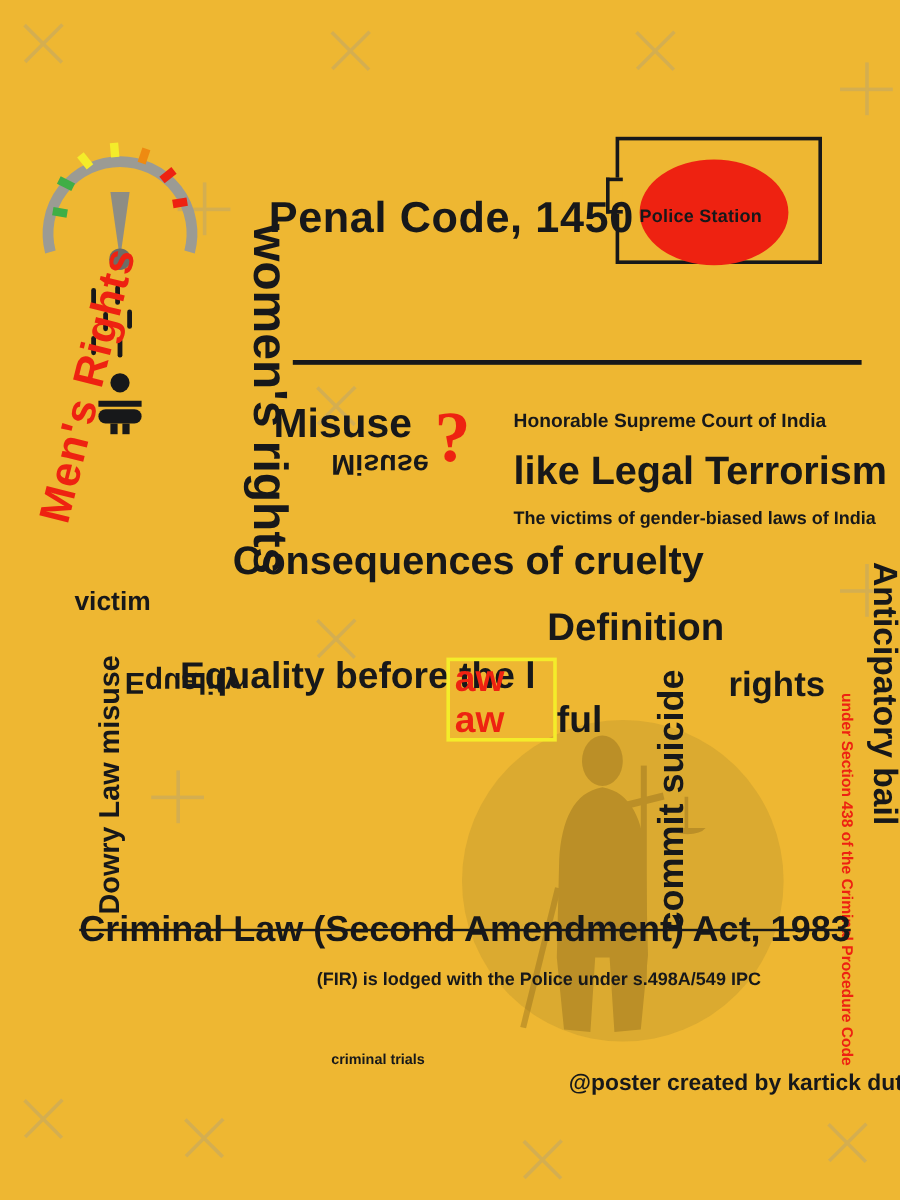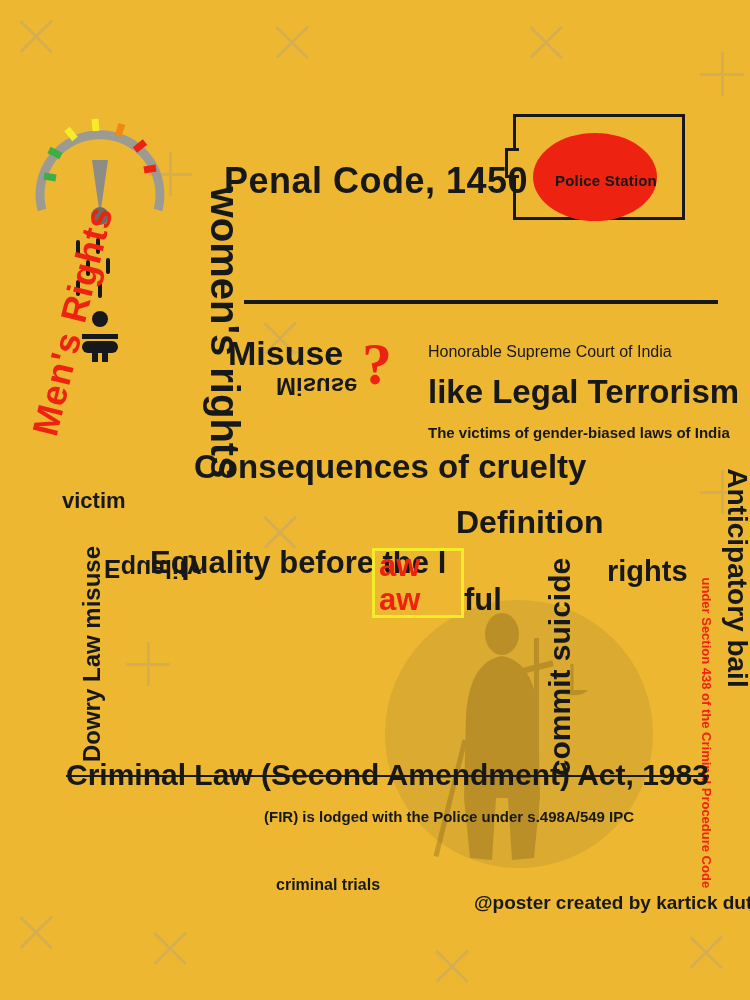--- a/index.html
+++ b/index.html
@@ -73,21 +73,21 @@
   }
   .police-ellipse {
     left: 533px; top: 133px;
     width: 124px; height: 88px;
     border-radius: 50%;
     background: #ee2211;
   }
   .police-label {
     left: 533px; top: 172px;
     width: 124px;
-    text-align: right;
+    text-align: left;
     font-size: 15px;
     font-weight: bold;
     color: #17181a;
     letter-spacing: .2px;
   }
 
   
   .mens-rights {
     left: -52px; top: 300px;
     width: 250px;
@@ -153,21 +153,21 @@
     left: 362px; top: 330px;
     font-size: 60px;
     font-weight: bold;
     color: #ee2211;
     font-family: "Liberation Serif", serif;
   }
 
   .honorable {
     left: 428px; top: 343px;
     font-size: 16px;
-    font-weight: normal;
+    font-weight: bold;
   }
   .legal-terrorism {
     left: 428px; top: 373px;
     font-size: 33px;
     font-weight: bold;
   }
   .victims {
     left: 428px; top: 424px;
     font-size: 15px;
     font-weight: bold;
@@ -288,21 +288,21 @@
   }
   .evidence-act {
     left: 66px; top: 838px;
     font-size: 30px;
     font-weight: bold;
     text-decoration: line-through;
     text-decoration-thickness: 2px;
   }
   .criminal-trials {
     left: 276px; top: 876px;
-    font-size: 16px;
+    font-size: 12px;
     font-weight: bold;
   }
   .credit {
     left: 474px; top: 892px;
     font-size: 19px;
     font-weight: bold;
   }
 </style>
 </head>
 <body>

